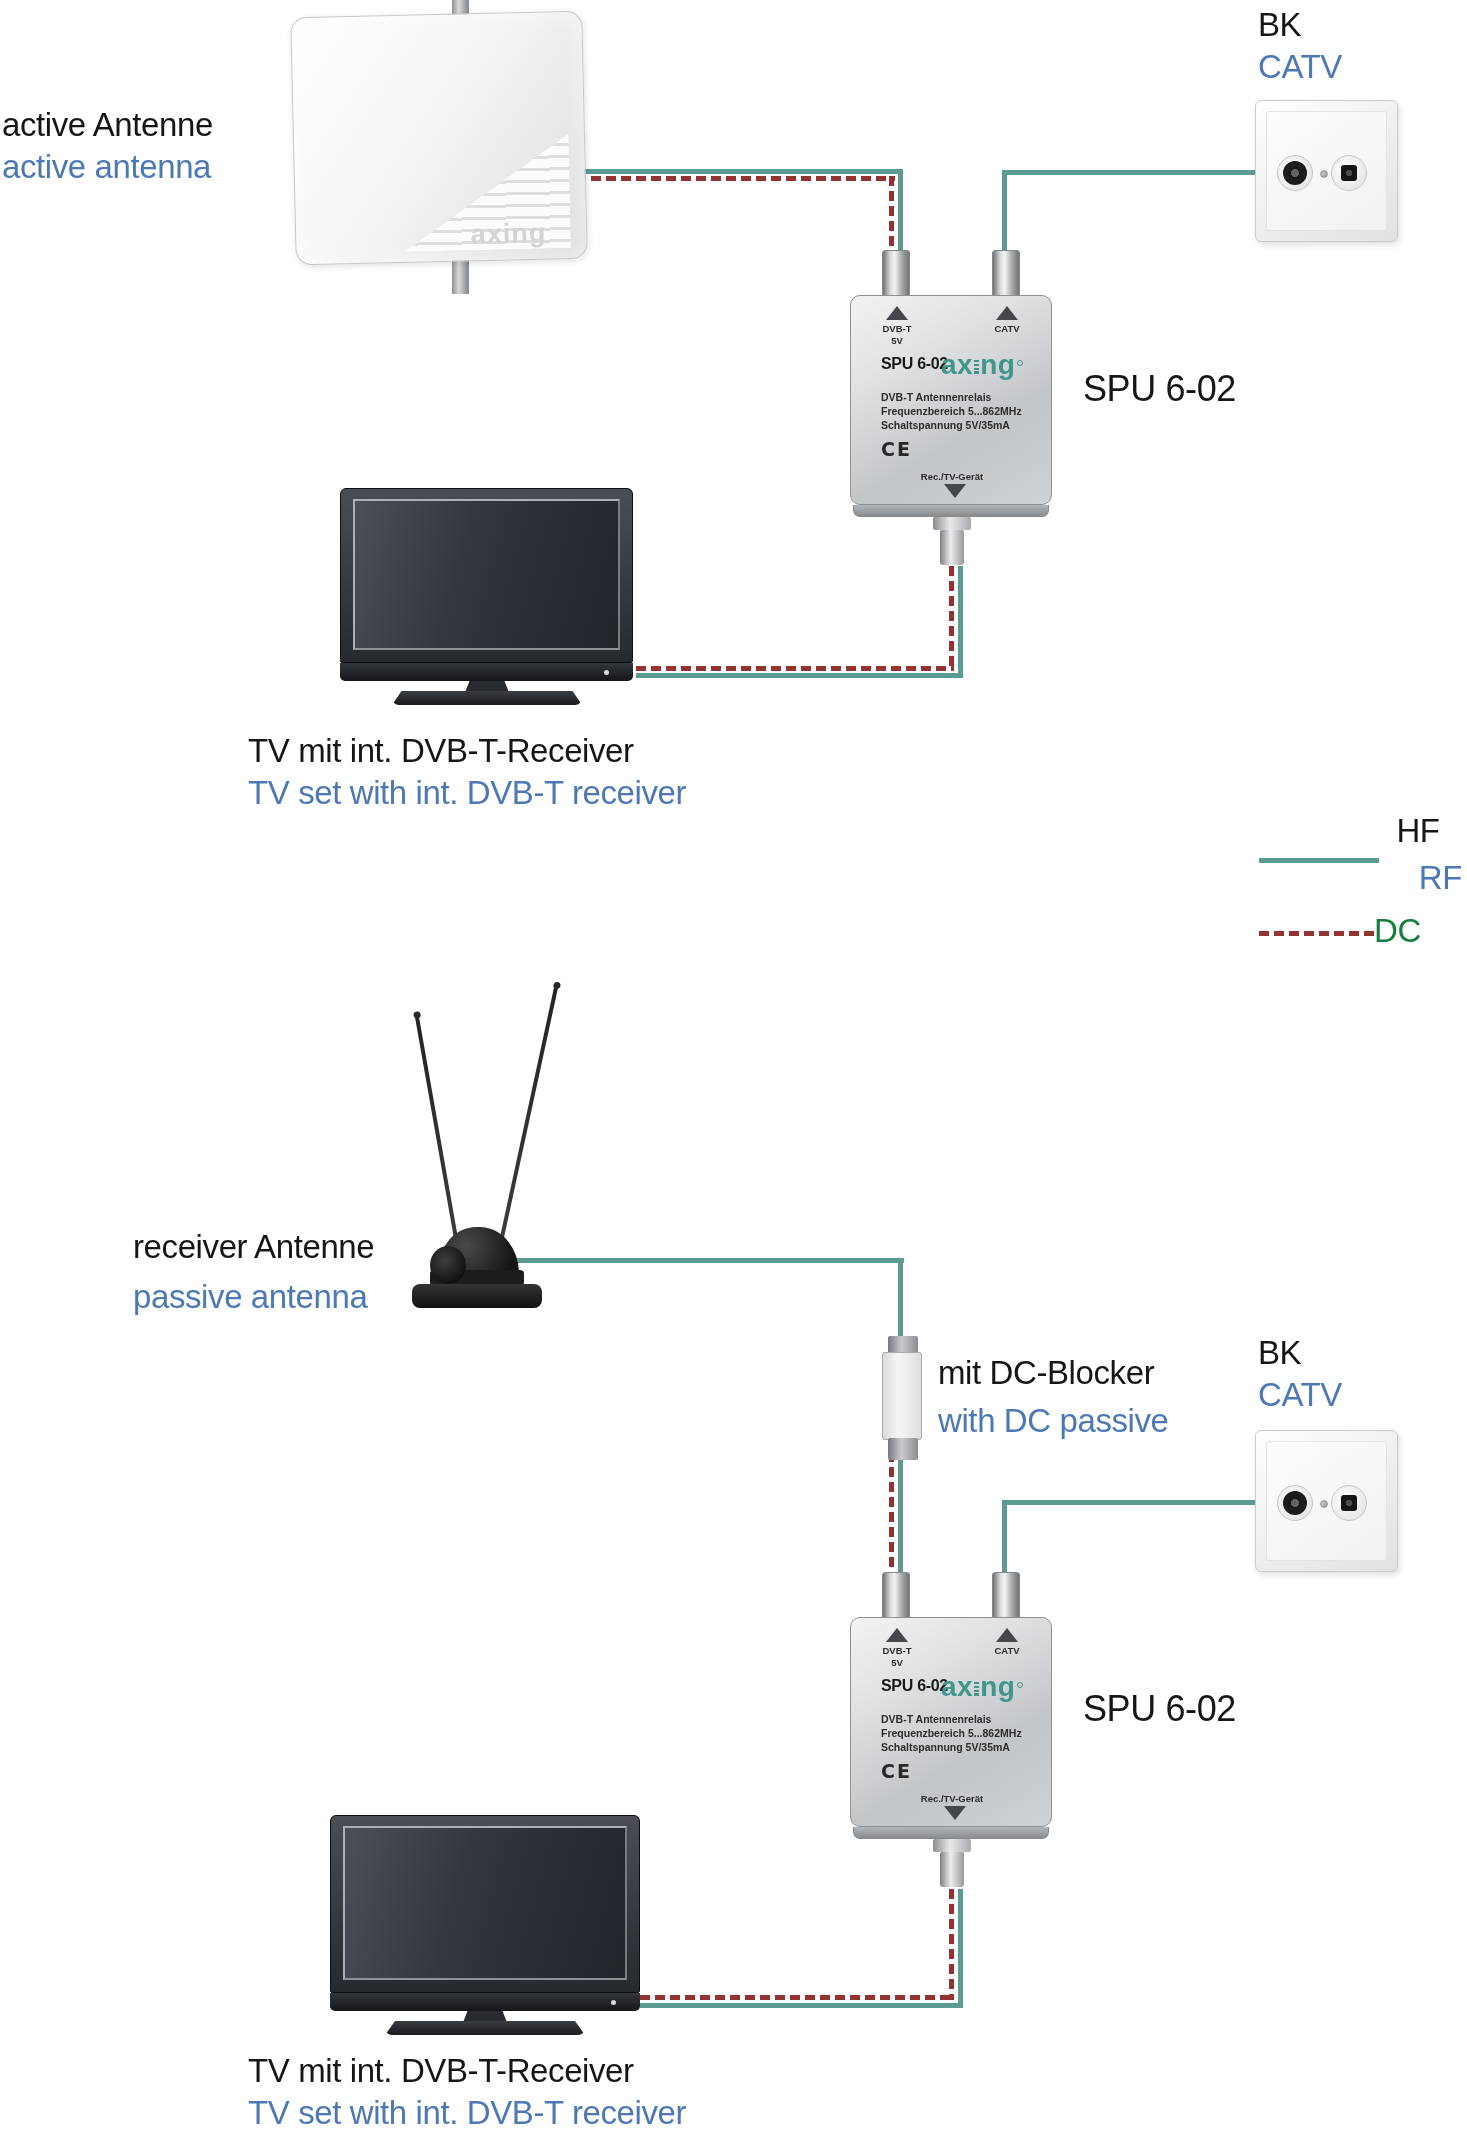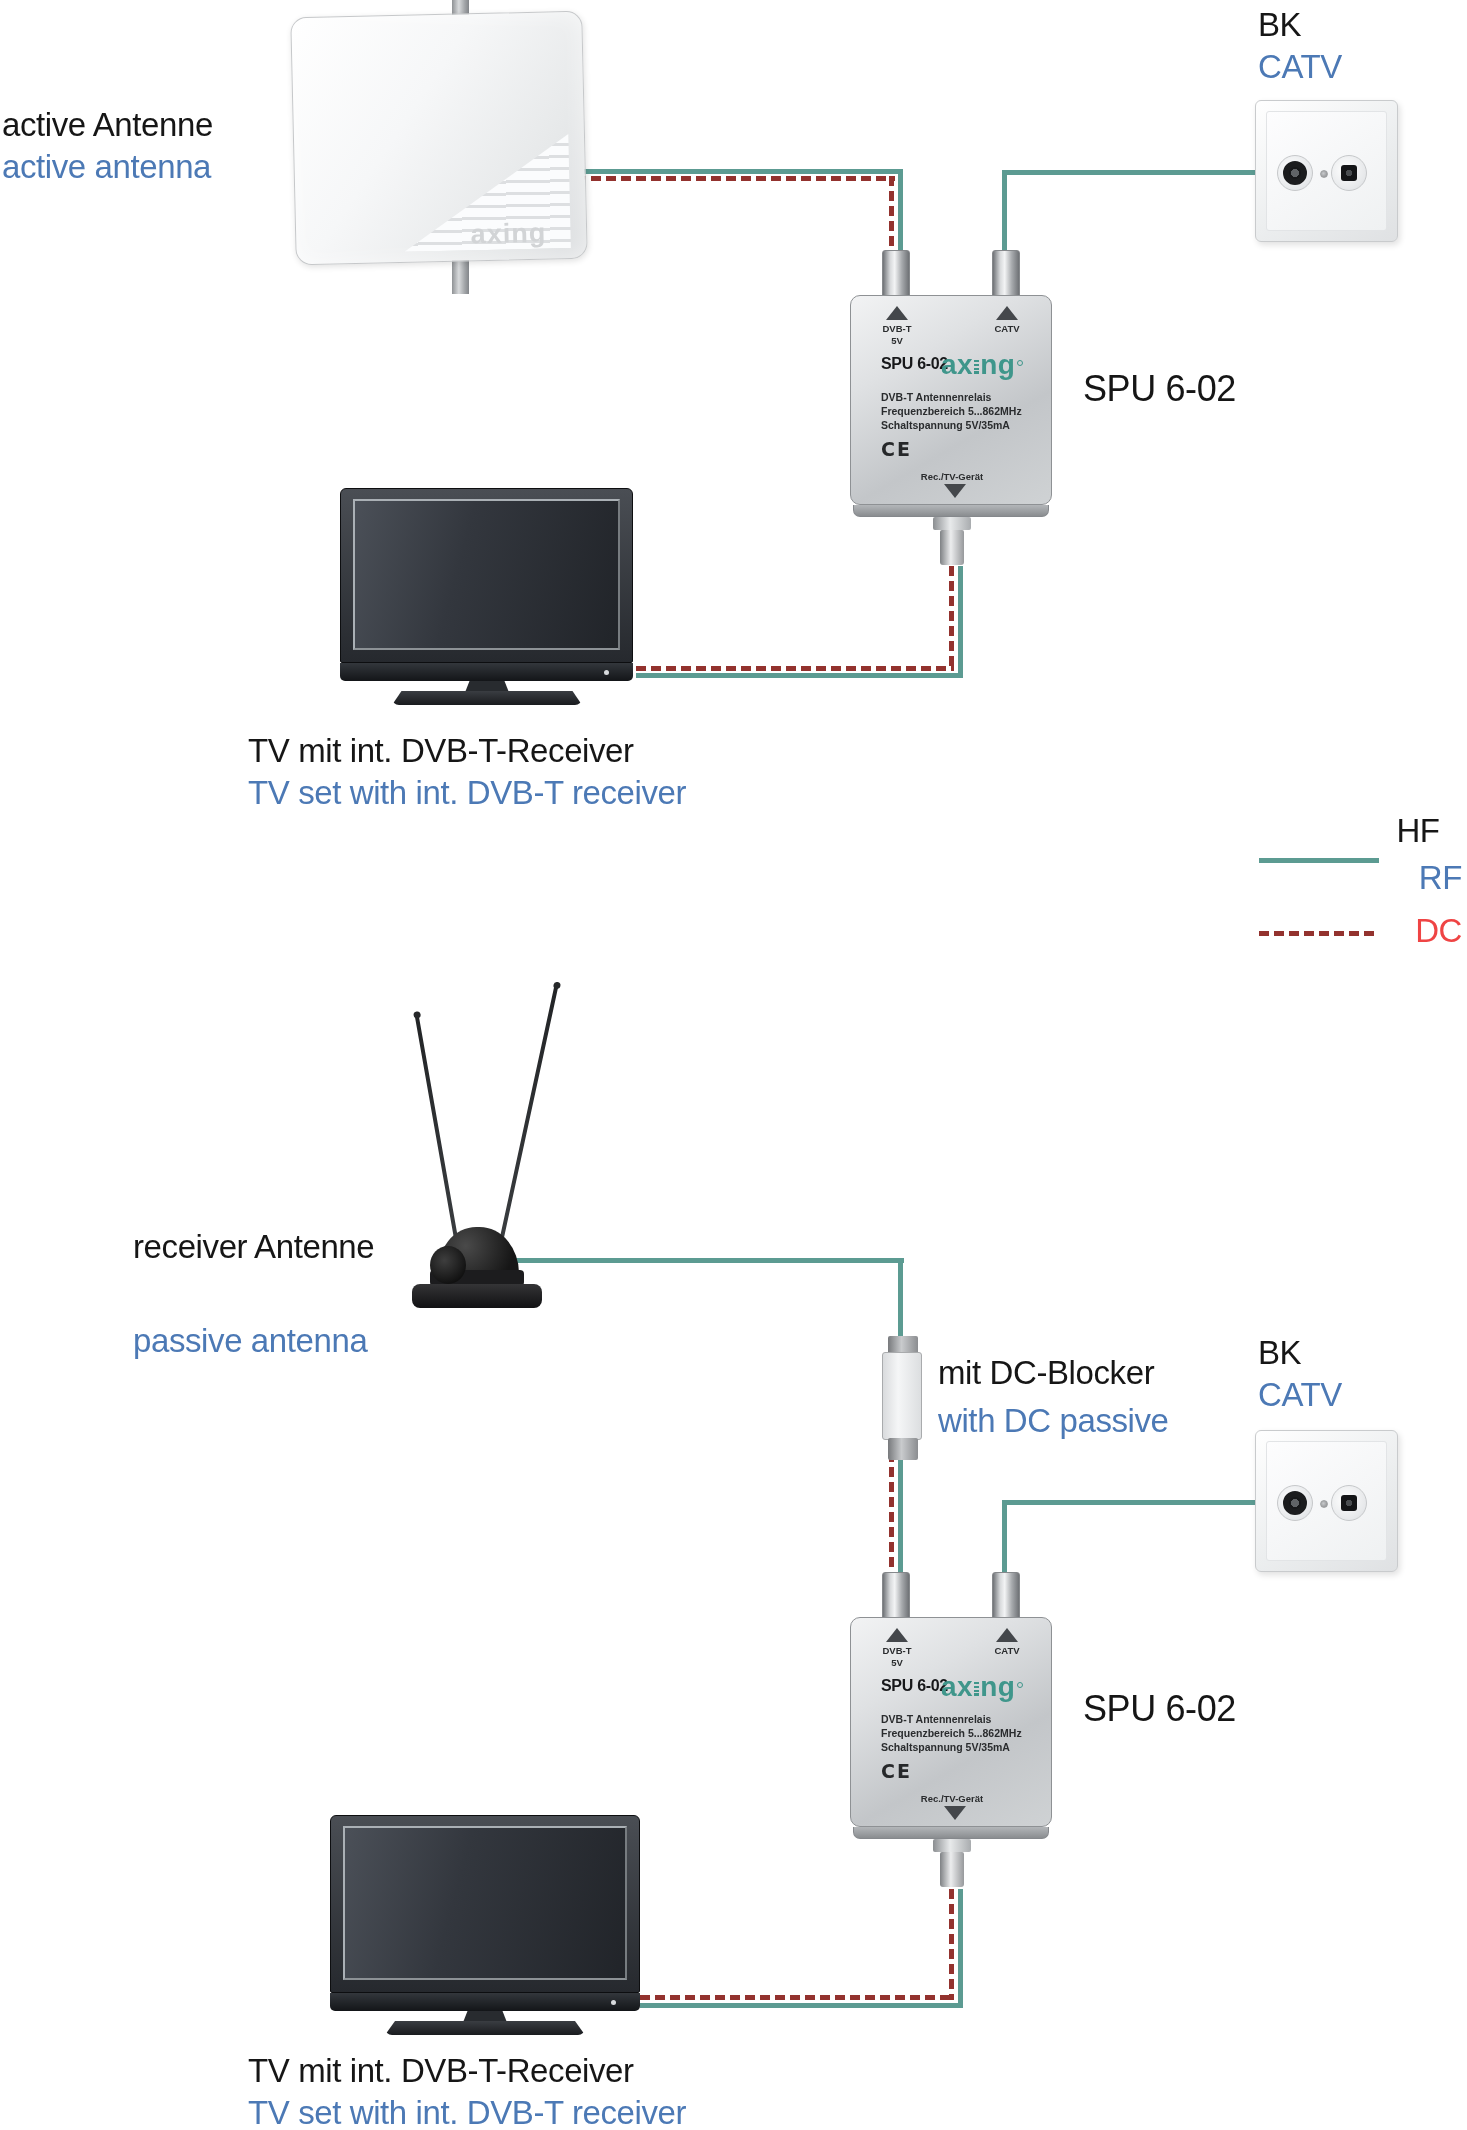--- a/index.html
+++ b/index.html
@@ -178,30 +178,30 @@
     <div class="tv-neck" style="left:124px;top:193px"></div>
     <div class="tv-base" style="left:52px;top:203px;width:190px"></div>
   </div>
   <div class="lab" style="left:248px;top:732px">TV mit int. DVB-T-Receiver</div>
   <div class="lab en" style="left:248px;top:774px">TV set with int. DVB-T receiver</div>
 
   <div class="lh" style="left:1259px;top:858px;width:120px"></div>
   <div class="dh" style="left:1259px;top:931px;width:120px"></div>
   <div class="lab" style="left:1374px;top:812px;width:88px;text-align:center">HF</div>
   <div class="lab en" style="left:1374px;top:859px;width:88px;text-align:right">RF</div>
-  <div class="lab" style="left:1374px;top:912px;width:88px;text-align:right;color:#ef4444">DC</div>
+  <div class="lab" style="left:1374px;top:912px;width:88px;color:#15803d">DC</div>
 
   <div class="rod" style="left:455px;top:1012px;height:232px;transform:rotate(-10deg)"></div>
   <div class="rod" style="left:499px;top:980px;height:262px;transform:rotate(12.2deg)"></div>
   <div class="dome"></div>
   <div class="knob"></div>
   <div class="abase1"></div>
   <div class="abase2"></div>
   <div class="lab" style="left:133px;top:1228px">receiver Antenne</div>
-  <div class="lab en" style="left:133px;top:1322px">passive antenna</div>
+  <div class="lab en" style="left:133px;top:1278px">passive antenna</div>
 
   <div class="lh" style="left:516px;top:1258px;width:388px"></div>
   <div class="lv" style="left:898px;top:1258px;height:98px"></div>
   <div class="blk-cap" style="left:888px;top:1336px;height:20px"></div>
   <div class="blk-body"></div>
   <div class="blk-cap" style="left:888px;top:1438px;height:22px"></div>
   <div class="dv" style="left:889px;top:1452px;height:124px"></div>
   <div class="lv" style="left:898px;top:1452px;height:124px"></div>
   <div class="lab" style="left:938px;top:1354px">mit DC-Blocker</div>
   <div class="lab en" style="left:938px;top:1402px">with DC passive</div>

